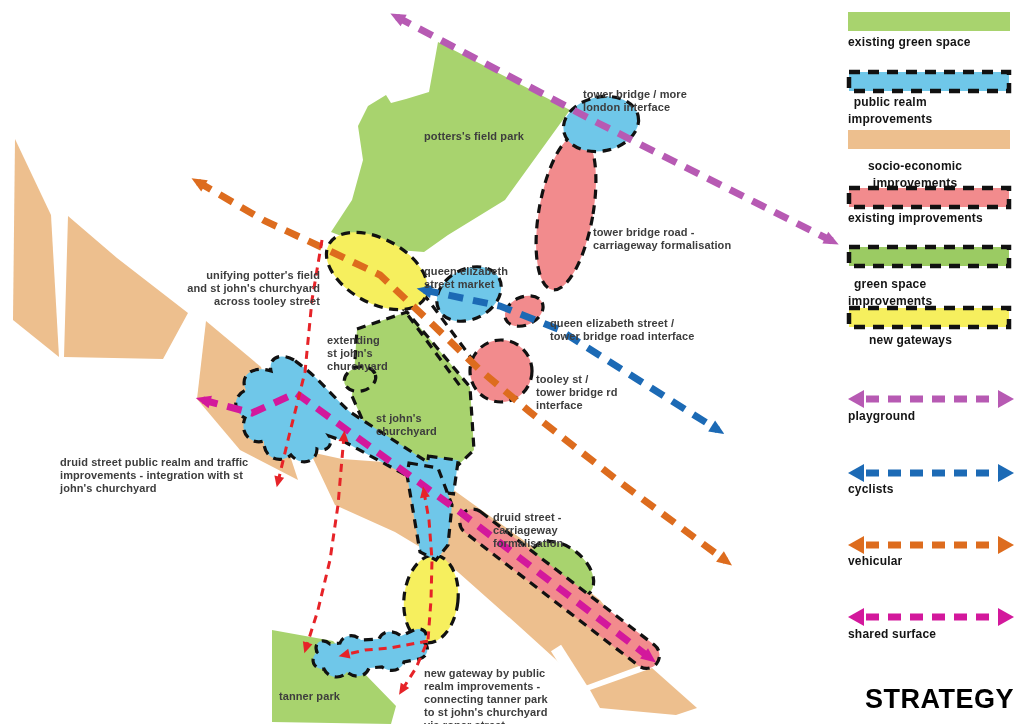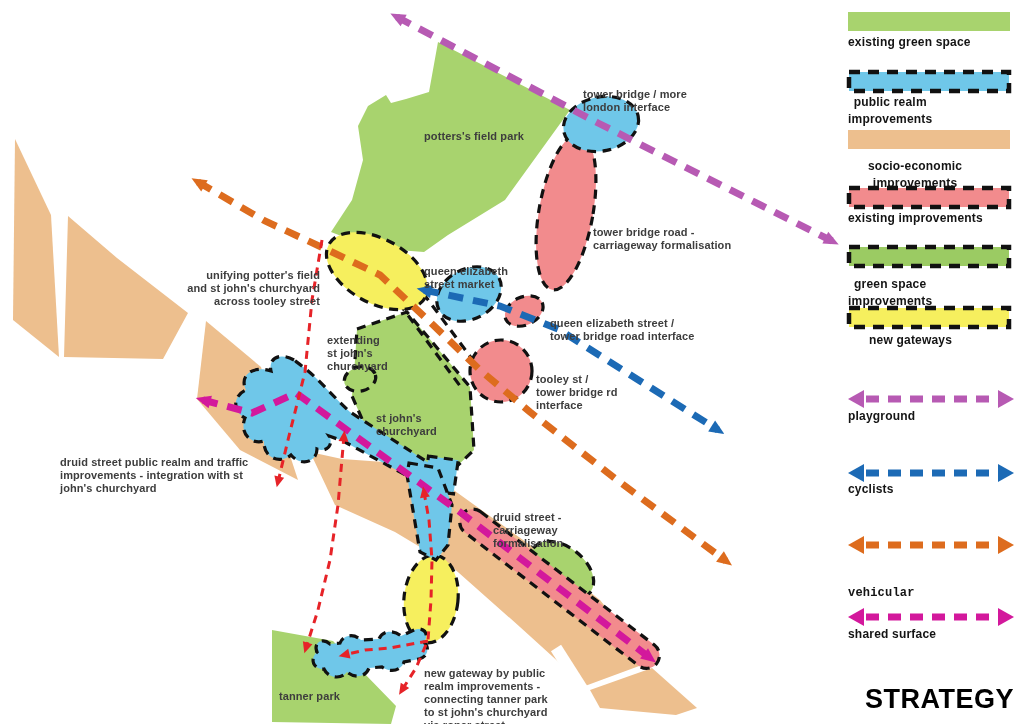--- a/index.html
+++ b/index.html
@@ -173,21 +173,21 @@
   <polygon points="2,13 18,4 18,22" fill="#1c6ab5"></polygon>
       <polygon points="168,13 152,4 152,22" fill="#1c6ab5"></polygon>
 </svg>
 <div class="llabel" style="top:481px;">cyclists</div>
 
 <svg class="larrow" style="top:532px;" width="172" height="26">
   <line x1="20" y1="13" x2="150" y2="13" stroke="#dd6c1e" stroke-width="7" stroke-dasharray="13 9"></line>
   <polygon points="2,13 18,4 18,22" fill="#dd6c1e"></polygon>
       <polygon points="168,13 152,4 152,22" fill="#dd6c1e"></polygon>
 </svg>
-<div class="llabel" style="top:585px;font-family:Liberation Mono, monospace;">vehicular</div>
+<div class="llabel" style="top:553px;">vehicular</div>
 
 <svg class="larrow" style="top:604px;" width="172" height="26">
   <line x1="20" y1="13" x2="150" y2="13" stroke="#d3189c" stroke-width="7" stroke-dasharray="13 9"></line>
   <polygon points="2,13 18,4 18,22" fill="#d3189c"></polygon>
       <polygon points="168,13 152,4 152,22" fill="#d3189c"></polygon>
 </svg>
 <div class="llabel" style="top:626px;">shared surface</div>
 
 <div id="strategy-title">STRATEGY</div>
 

